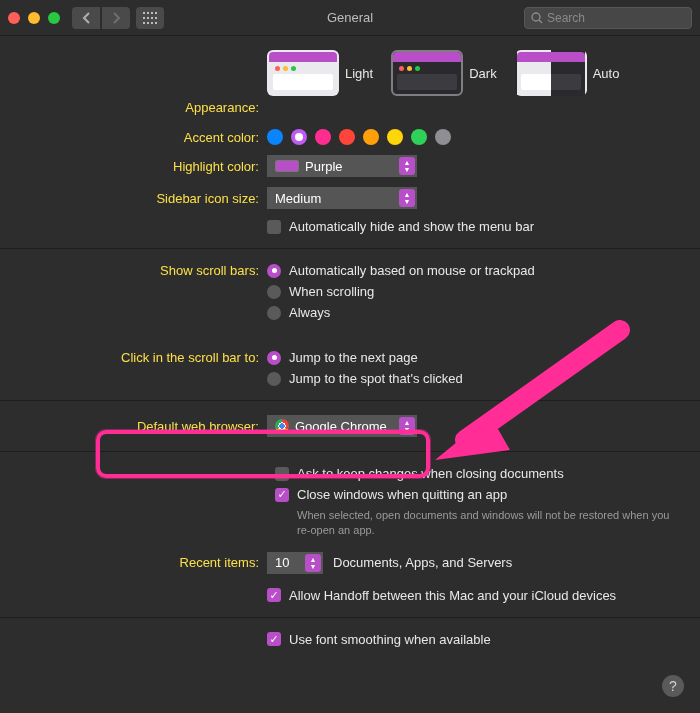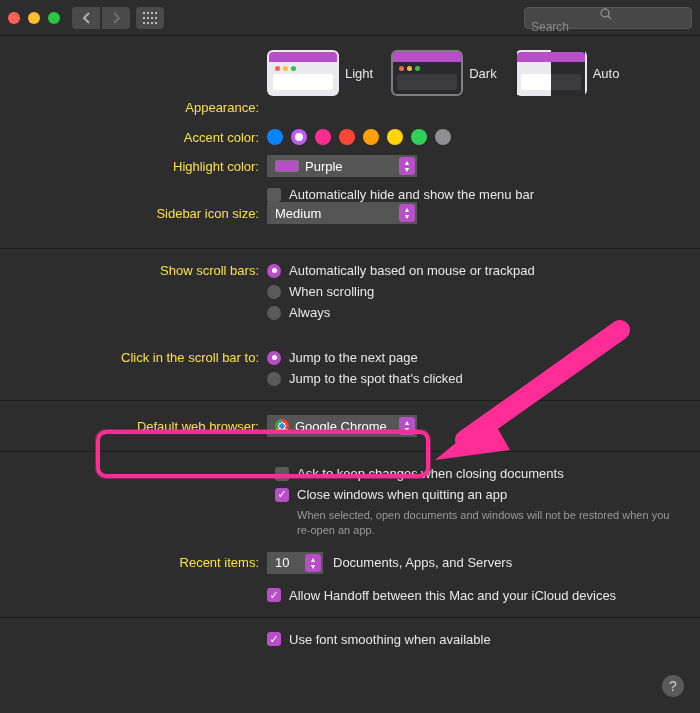--- a/index.html
+++ b/index.html
@@ -35,21 +35,21 @@
   .nav-btn:first-child{border-top-right-radius:0;border-bottom-right-radius:0;}
   .nav-btn:last-child{border-top-left-radius:0;border-bottom-left-radius:0;}
   .grid-btn { background:#4a4a4a; margin-left:6px;}
   .win-title {
     position:absolute; left:0; right:0; text-align:center;
     color:#bdbdbd; font-size:13px; pointer-events:none;
   }
   .search {
     margin-left:auto; width:168px; height:22px;
     background:#474747; border:1px solid #575757; border-radius:4px;
-    display:flex; align-items:center; padding:0 6px; color:#8a8a8a;flex-direction:column;
+    display:flex; align-items:center; padding:0 6px; color:#8a8a8a;
   }
   .search svg{margin-right:4px; flex:none;}
   .search input{
     background:transparent; border:none; outline:none; color:#e8e8e8;
     font-size:12px; width:100%;
   }
   .search input::placeholder{color:#8a8a8a;}
 
   
   .section { padding: 14px 20px 14px 20px; }
@@ -170,20 +170,21 @@
           <rect x="4" y="5" width="2" height="2"></rect>
           <rect x="8" y="5" width="2" height="2"></rect>
           <rect x="12" y="5" width="2" height="2"></rect>
       <rect y="10" width="2" height="2"></rect>
           <rect x="4" y="10" width="2" height="2"></rect>
           <rect x="8" y="10" width="2" height="2"></rect>
           <rect x="12" y="10" width="2" height="2"></rect>
         </g>
     </svg>
   </div>
+  <div class="win-title">General</div>
   <div class="search">
     <svg width="12" height="12" viewBox="0 0 12 12">
         <circle cx="5" cy="5" r="4" fill="none" stroke="#8a8a8a" stroke-width="1.4"></circle>
         <line x1="8" y1="8" x2="11" y2="11" stroke="#8a8a8a" stroke-width="1.4"></line>
       </svg>
     <input placeholder="Search" style="">
   </div>
 </div>
 
 <div class="section">
@@ -240,33 +241,33 @@
     </div>
   </div>
   <div class="row" style="margin-bottom:10px;">
     <div class="label">Highlight color:</div>
     <div class="combo">
       <span style="width:24px;height:12px;background:#b84fc9;border:1px solid #777;border-radius:2px;margin-right:6px;"></span>
       <span>Purple</span>
       <div class="stepper">▲<br>▼</div>
     </div>
   </div>
-  <div class="row">
-    <div class="label"></div>
-    <label class="cb">
-      <span class="box"></span>
-      <span>Automatically hide and show the menu bar</span>
-    </label>
-  </div>
   <div class="row" style="margin-bottom:10px;">
     <div class="label">Sidebar icon size:</div>
     <div class="combo">
       <span>Medium</span>
       <div class="stepper">▲<br>▼</div>
     </div>
+  </div>
+  <div class="row">
+    <div class="label"></div>
+    <label class="cb">
+      <span class="box"></span>
+      <span>Automatically hide and show the menu bar</span>
+    </label>
   </div>
 </div>
 
 <div class="rule"></div>
 
 <div class="section">
   <div class="row" style="align-items:flex-start;">
     <div class="label">Show scroll bars:</div>
     <div class="stack">
       <label class="rb">

